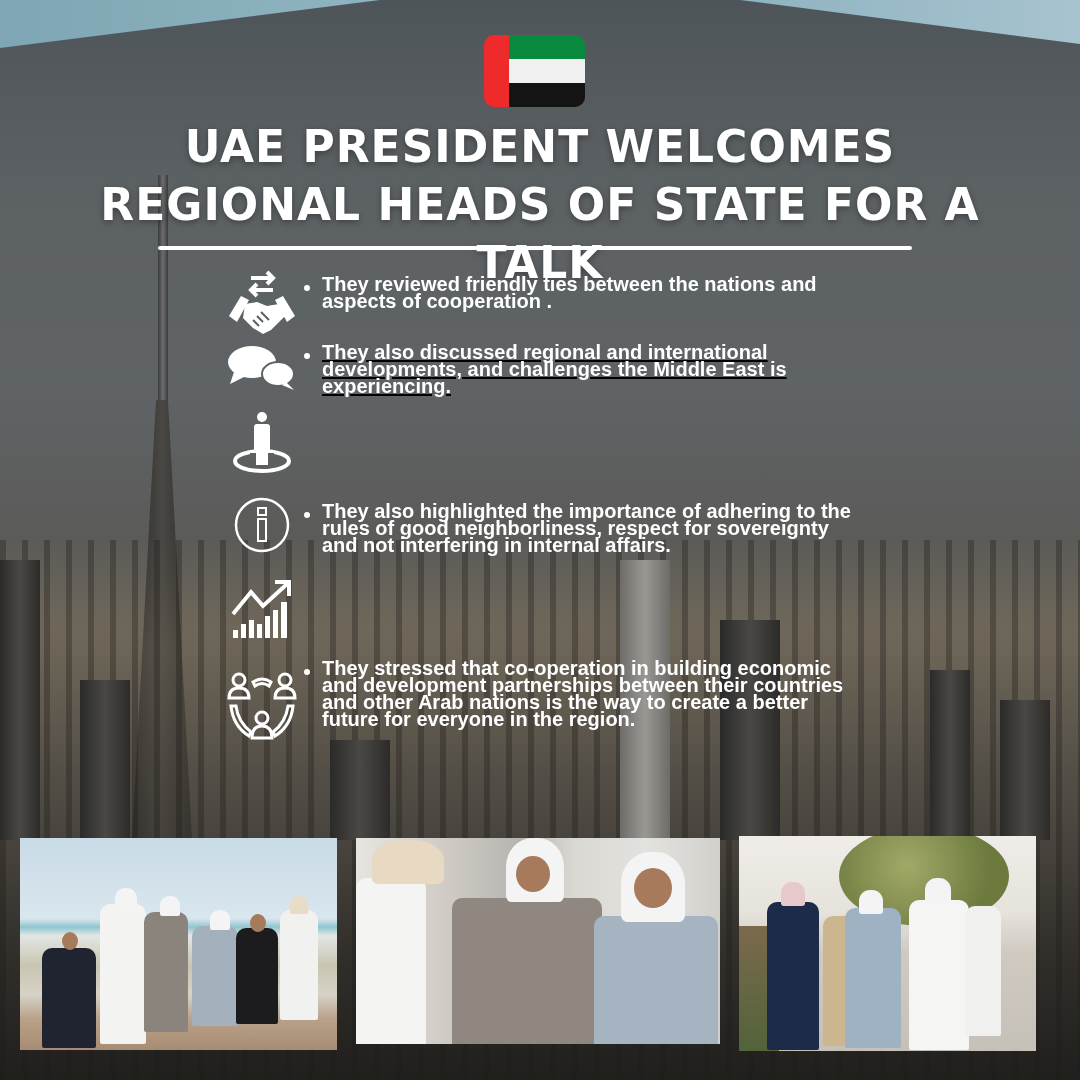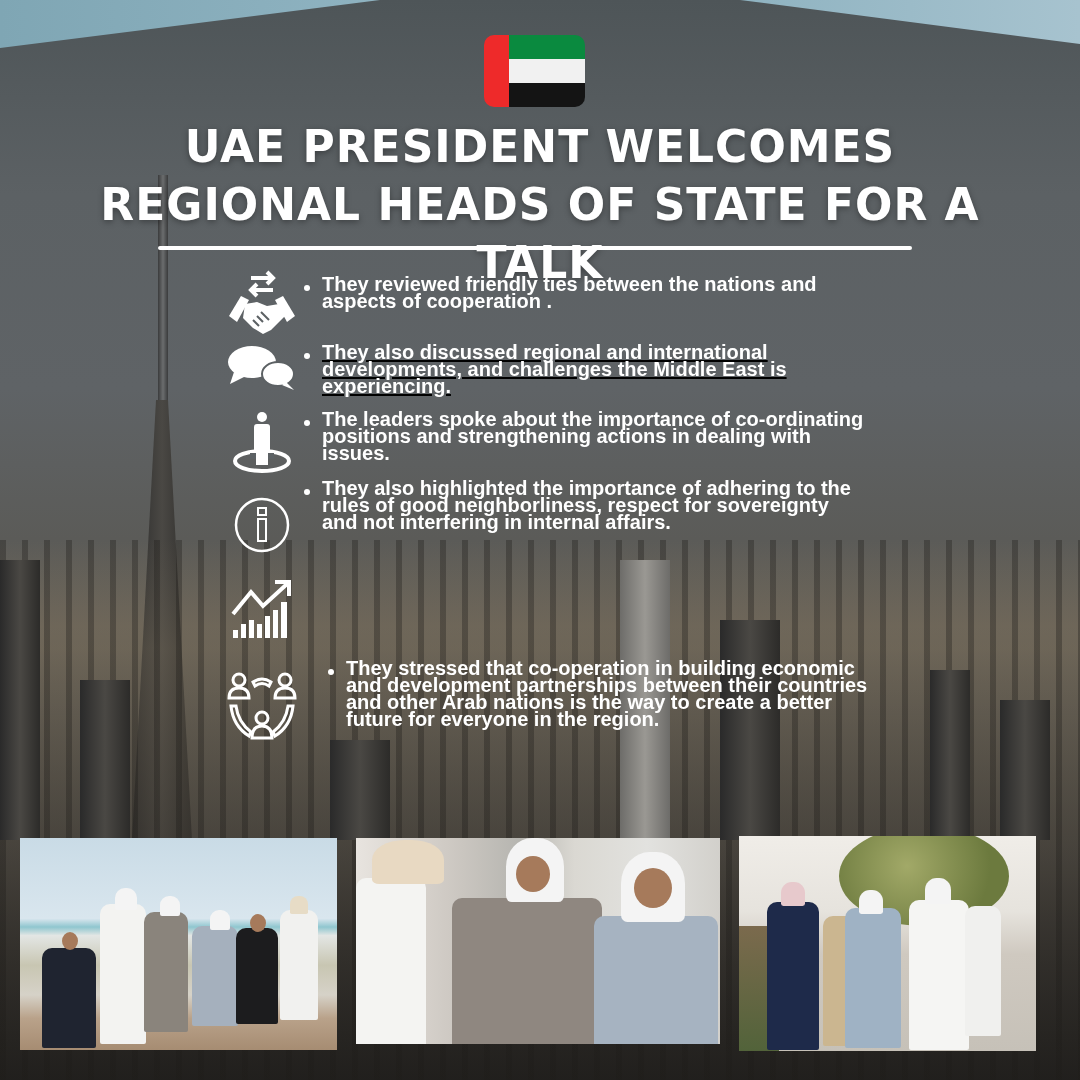--- a/index.html
+++ b/index.html
@@ -76,23 +76,23 @@
     color: #ffffff; font-size: 20px; font-weight: bold; line-height: 17px;
     padding-left: 18px; position: relative; width: 560px;
   }
   .point .text::before {
     content: ""; position: absolute; left: 0; top: 9px; width: 6px; height: 6px;
     border-radius: 50%; background: #fff;
   }
   .p1 { top: 276px; }
   .p2 { top: 344px; text-decoration: underline; }
   .p3 { top: 411px; }
-  .p4 { top: 480px; }
+  .p4 { top: 480px; align-items: flex-end; }
   .p5 { top: 570px; }
-  .p6 { top: 660px; gap: 24px; }
+  .p6 { top: 660px; }
   .p1 .icon { margin-top: -10px; }
   .p2 .icon { margin-top: 0px; }
   .p3 .icon { margin-top: 0px; }
   .p4 .icon { margin-top: 16px; }
   .p5 .icon { margin-top: 10px; }
   .p6 .icon { margin-top: 10px; }
 
   
   .photo { position: absolute; overflow: hidden; }
   .photo1 {
@@ -174,21 +174,20 @@
 <div class="point p3">
   <div class="icon">
     <svg width="64" height="64" viewBox="0 0 64 64">
       <circle cx="32" cy="6" r="5" fill="#fff"></circle>
       <rect x="24" y="13" width="16" height="34" rx="3" fill="#fff"></rect>
       <ellipse cx="32" cy="50" rx="27" ry="10" fill="none" stroke="#fff" stroke-width="4"></ellipse>
       <rect x="20" y="42" width="24" height="6" fill="#5c6164"></rect>
       <rect x="26" y="40" width="12" height="14" fill="#fff"></rect>
     </svg>
   </div>
-  <div class="text">The leaders spoke about the importance of co-ordinating positions and strengthening actions in dealing with issues.</div>
 </div>
 
 <div class="point p4">
   <div class="icon">
     <svg width="58" height="58" viewBox="0 0 58 58">
       <circle cx="29" cy="29" r="26" fill="none" stroke="#fff" stroke-width="2.5"></circle>
       <rect x="25" y="12" width="8" height="7" fill="none" stroke="#fff" stroke-width="2"></rect>
       <rect x="25" y="23" width="8" height="22" fill="none" stroke="#fff" stroke-width="2"></rect>
     </svg>
   </div>

